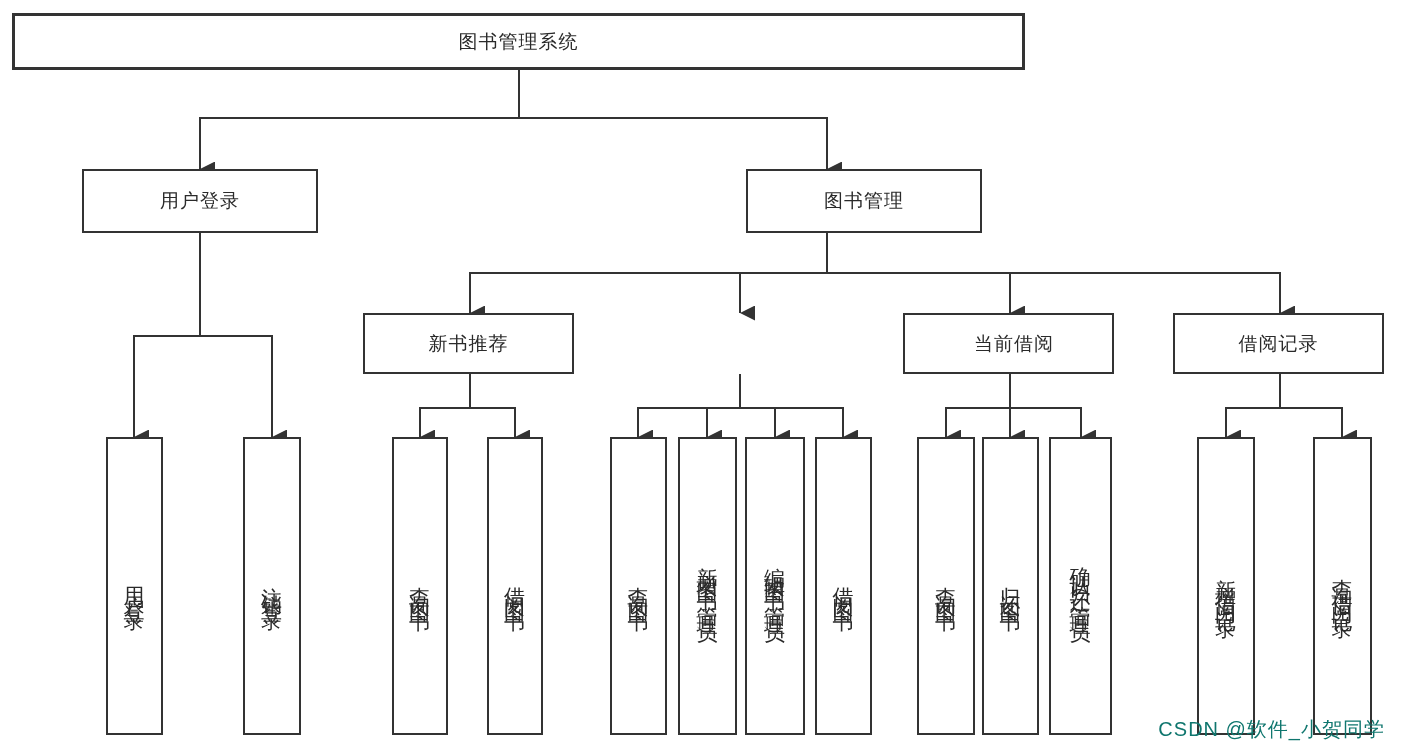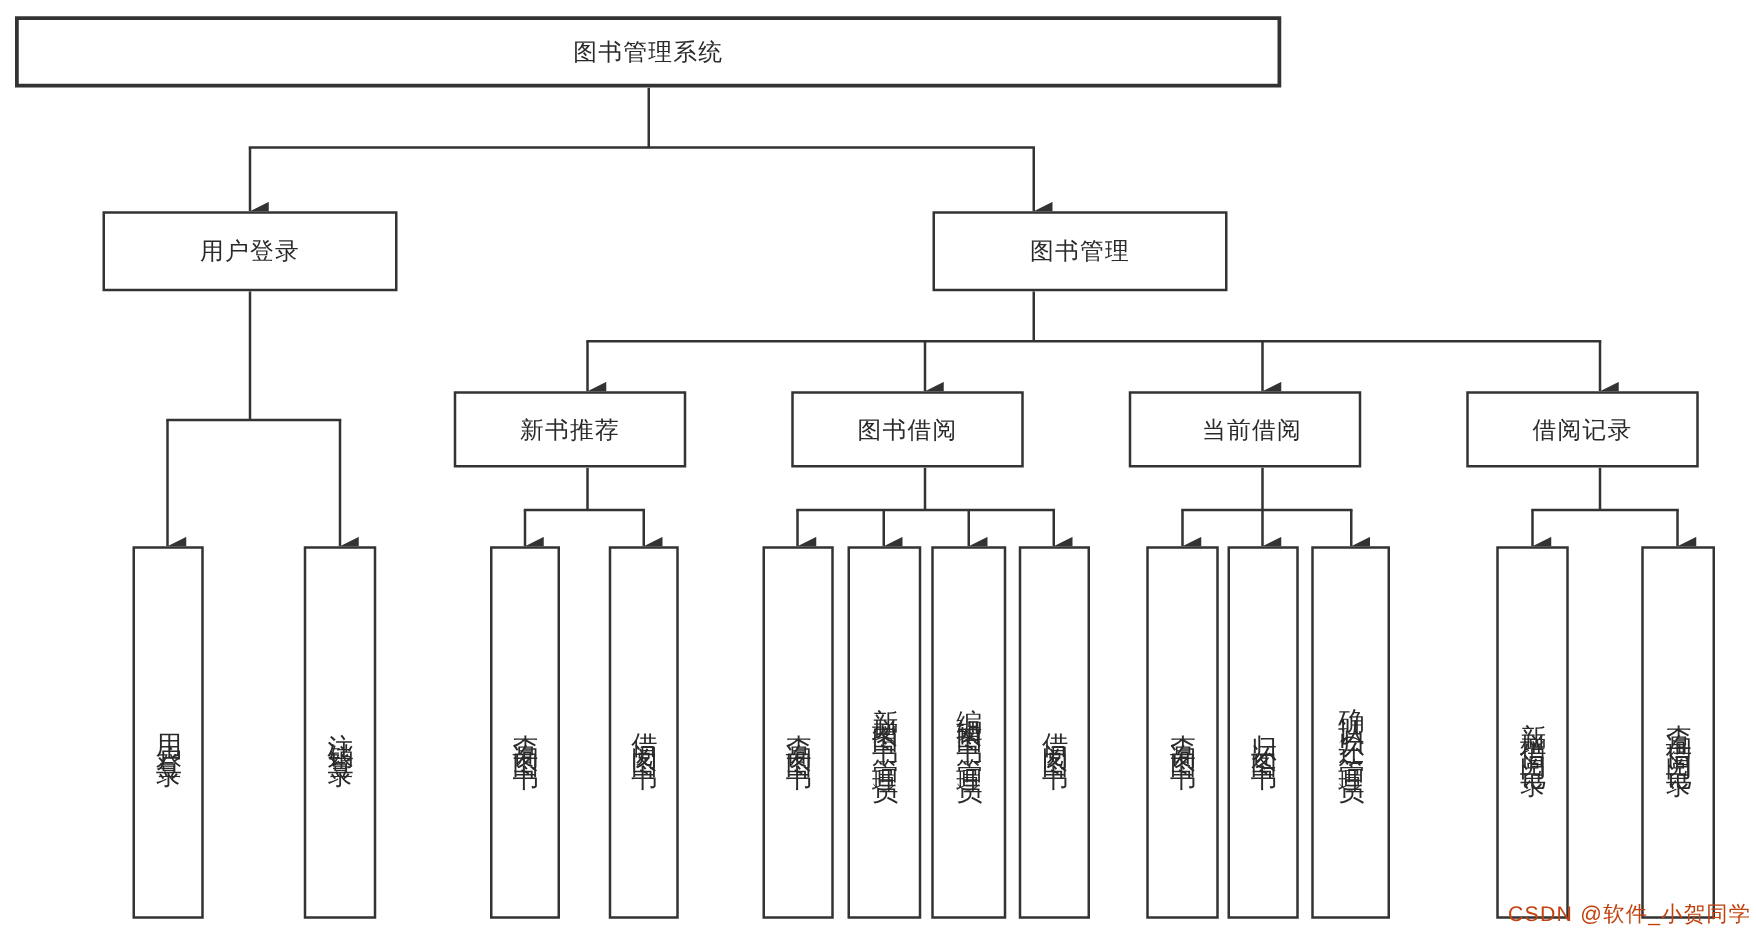--- a/index.html
+++ b/index.html
@@ -29,37 +29,37 @@
     font-size: 19px;
     letter-spacing: 1px;
     z-index: 2;
   }
   .root {
     left: 12px; top: 13px;
     width: 1013px; height: 57px;
     border-width: 3px;
   }
   .l2 { top: 169px; width: 236px; height: 64px; }
-  .l3 { top: 313px; width: 186px; height: 61px; }
+  .l3 { top: 313px; width: 211px; height: 61px; }
   .vnode {
     top: 437px; height: 298px;
   }
   .vtext {
     writing-mode: vertical-rl;
     text-orientation: mixed;
     font-size: 21px;
     letter-spacing: 8px;
     line-height: 1;
     color: #2a2a2a;
   }
   .watermark {
     position: absolute;
-    right: 4px; bottom: 4px;
-    font-size: 17px;
-    color: #c2410c;
+    right: 20px; bottom: 4px;
+    font-size: 20px;
+    color: #0f766e;
     letter-spacing: 1px;
     z-index: 5;
     white-space: nowrap;
   }
 </style>
 </head>
 <body>
 
 <div class="canvas">
 
@@ -112,21 +112,20 @@
       <path d="M1342,408 V437" marker-end="url(#arrow)"></path>
     </g>
   </svg>
 
   <div class="box root">图书管理系统</div>
 
   <div class="box l2" style="left:82px;">用户登录</div>
   <div class="box l2" style="left:709px;margin-left:37px;">图书管理</div>
 
   <div class="box l3" style="left:363px;">新书推荐</div>
-  <div class="box l3" style="left:633px;">图书借阅</div>
   <div class="box l3" style="left:903px;padding-left:11px;">当前借阅</div>
   <div class="box l3" style="left:1173px;">借阅记录</div>
 
   <div class="box vnode" style="left:106px;width:57px;">
     <span class="vtext">用户登录</span>
   </div>
   <div class="box vnode" style="left:243px;width:58px;">
     <span class="vtext">注销登录</span>
   </div>
 

